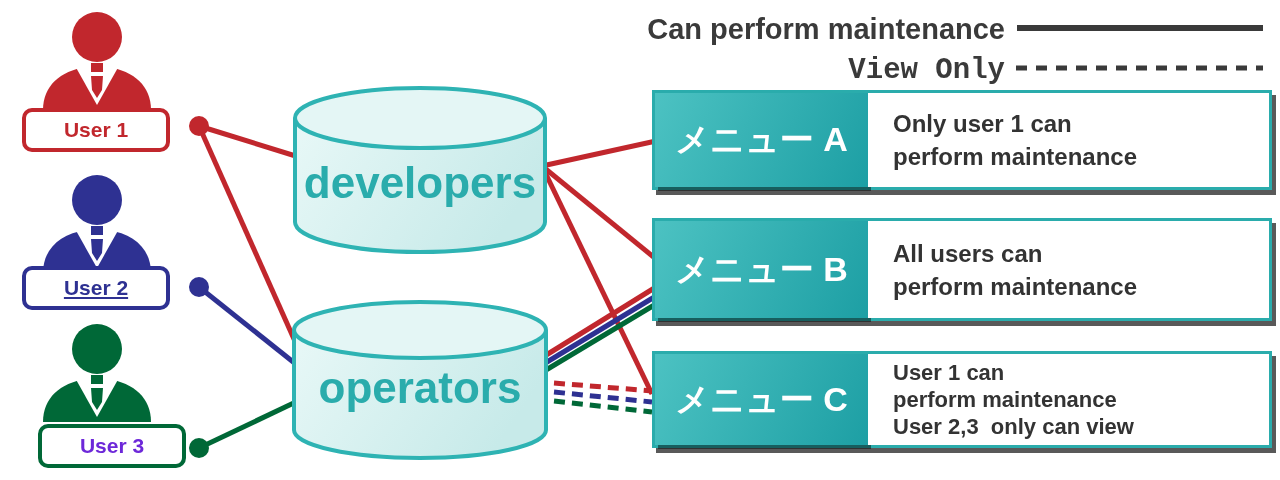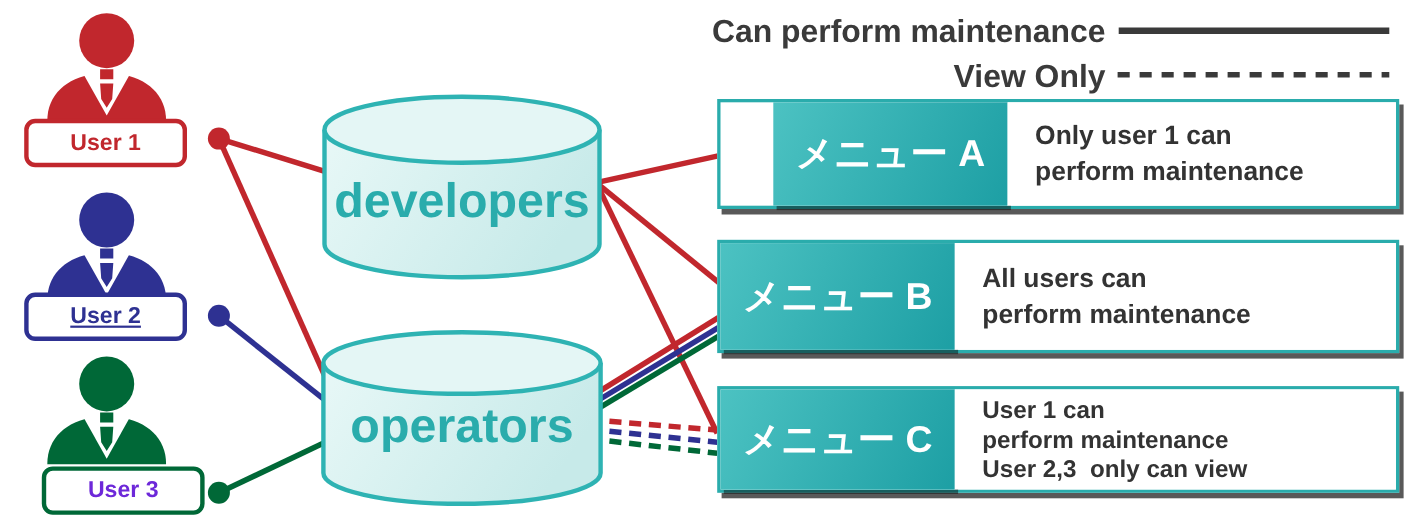--- a/index.html
+++ b/index.html
@@ -11,42 +11,42 @@
   .abs{position:absolute;}
   .title{
     left:268px;top:20px;width:305px;text-align:center;
     font-size:45px;font-weight:bold;color:#18a2aa;letter-spacing:1px;
   }
   .legend-label{
     left:645px;width:360px;text-align:right;
     font-size:29px;font-weight:bold;color:#3a3a3a;
   }
   .legend-maint{top:13px;}
-  .legend-view{top:54px;}
+  .legend-view{top:54px;font-family:Liberation Mono, monospace;}
   .user-label{
     left:22px;width:148px;height:44px;box-sizing:border-box;
     background:#fff;border:4px solid #888;border-radius:10px;
     display:flex;align-items:center;justify-content:center;
     font-size:21px;font-weight:bold;
   }
   .user-label.u1{top:108px;}
   .user-label.u2{top:266px;text-decoration:underline;}
   .user-label.u3{top:424px;}
   .role-label{
     left:295px;width:250px;text-align:center;
     font-size:44px;font-weight:bold;color:#2aacac;line-height:50px;
   }
   .role-label.developers{top:158px;}
   .role-label.operators{top:363px;}
   .menu-box{
     left:652px;width:620px;box-sizing:border-box;display:flex;
     background:#fff;border:3px solid #2aacac;
     box-shadow:4px 5px 0 rgba(0,0,0,0.65);
   }
-  .menu-box.ma{top:90px;height:100px;padding-left:48px;}
+  .menu-box.ma{top:90px;height:100px;}
   .menu-box.mb{top:218px;height:103px;}
   .menu-box.mc{top:351px;height:97px;}
   .menu-label{
     flex:none;width:213px;
     background:linear-gradient(115deg,#4cc2c2 0%,#1d9fa4 100%);
     color:#fff;font-size:34px;font-weight:bold;
     display:flex;align-items:center;justify-content:center;
     box-shadow:3px 4px 0 rgba(0,0,0,0.45);
   }
   .menu-desc{

